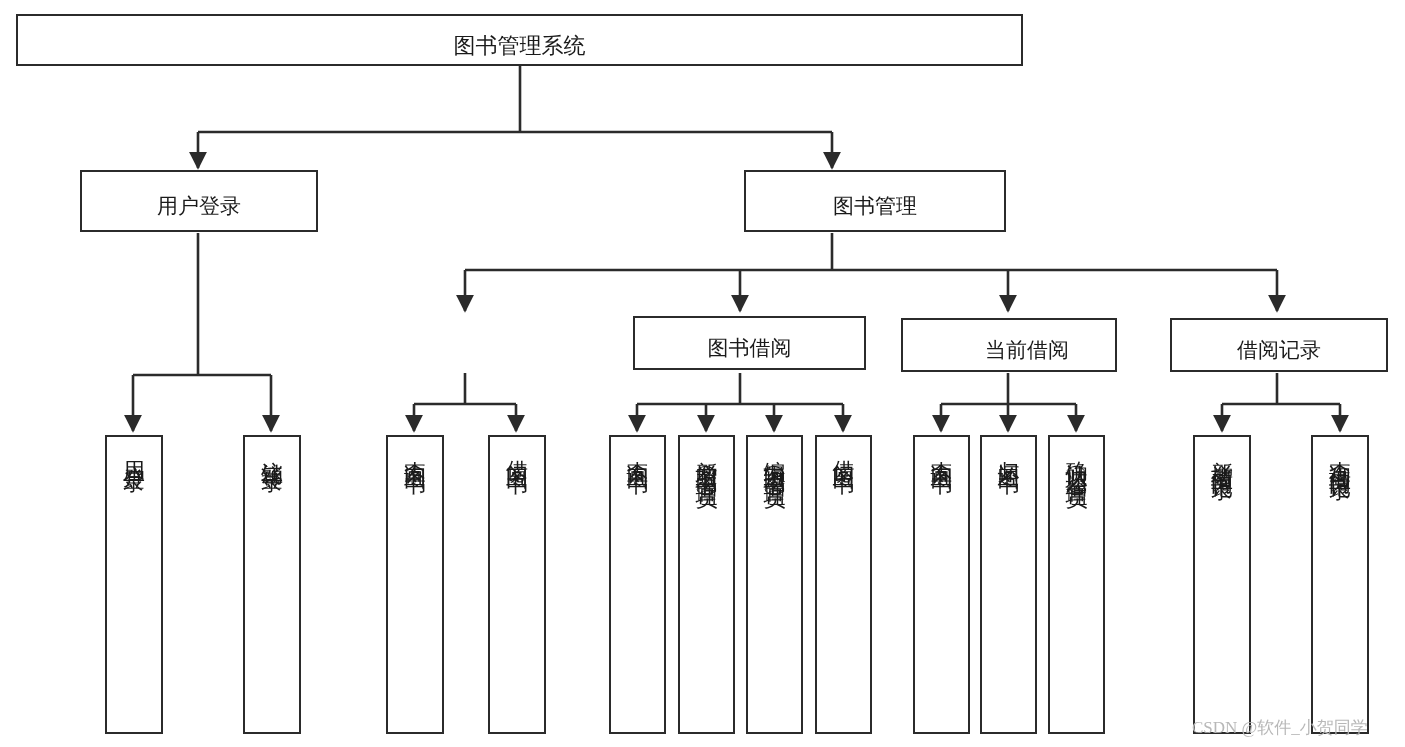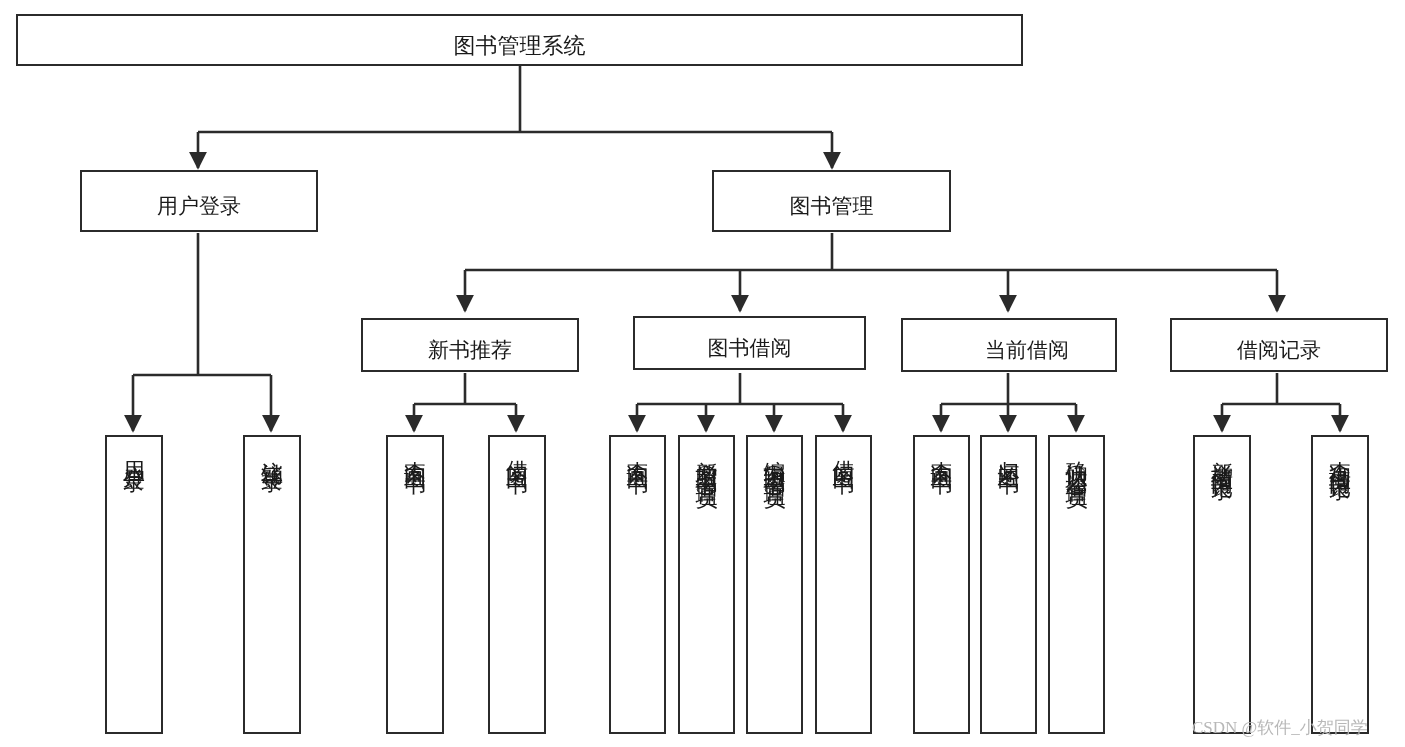--- a/index.html
+++ b/index.html
@@ -130,27 +130,24 @@
   </svg>
 
   <div class="node horiz root" style="left:16px; top:14px; width:1007px; height:52px;">
     <span class="node-label">图书管理系统</span>
   </div>
 
   <div class="node horiz" style="left:80px; top:170px; width:238px; height:62px;">
     <span class="node-label">用户登录</span>
   </div>
 
-  <div class="node horiz" style="left:712px; top:170px; width:239px; height:62px;">
+  <div class="node horiz" style="left:744px; top:170px; width:262px; height:62px;">
     <span class="node-label">图书管理</span>
   </div>
 
-  <div class="node horiz" style="left:361px; top:318px; width:218px; height:54px;">
-    <span class="node-label">新书推荐</span>
-  </div>
 
   <div class="node horiz" style="left:633px; top:316px; width:233px; height:54px;">
     <span class="node-label">图书借阅</span>
   </div>
 
   <div class="node horiz" style="left:901px; top:318px; width:216px; height:54px;padding-left:36px;">
     <span class="node-label">当前借阅</span>
   </div>
 
   <div class="node horiz" style="left:1170px; top:318px; width:218px; height:54px;justify-content:center;">

